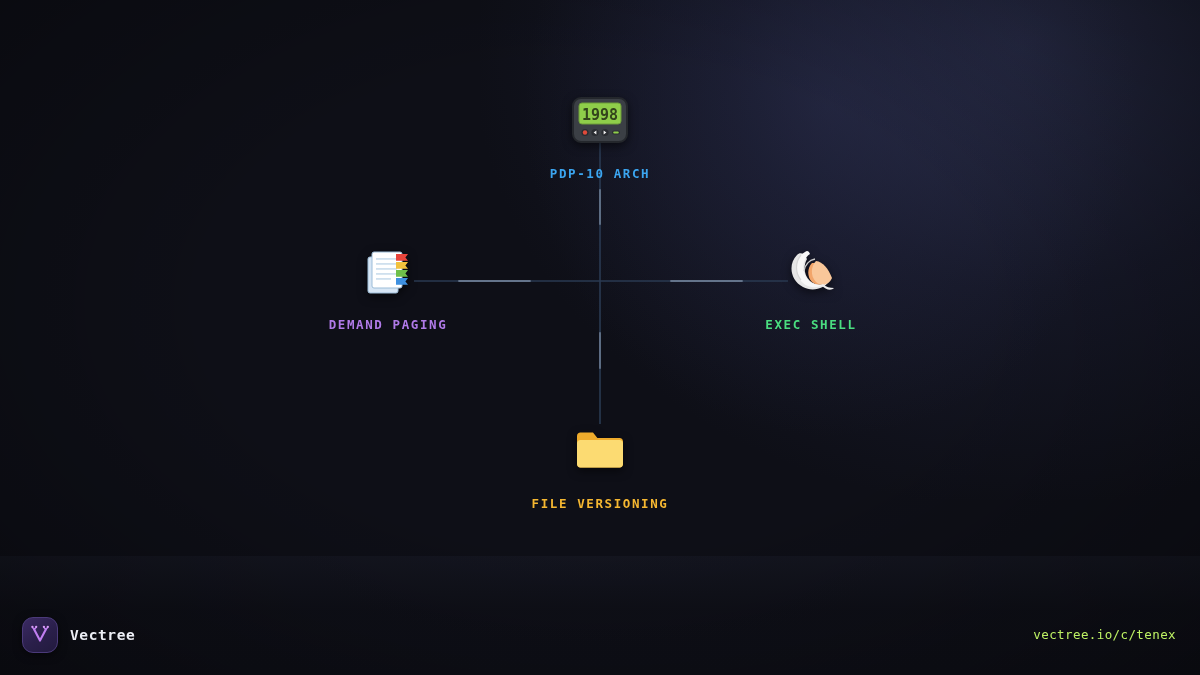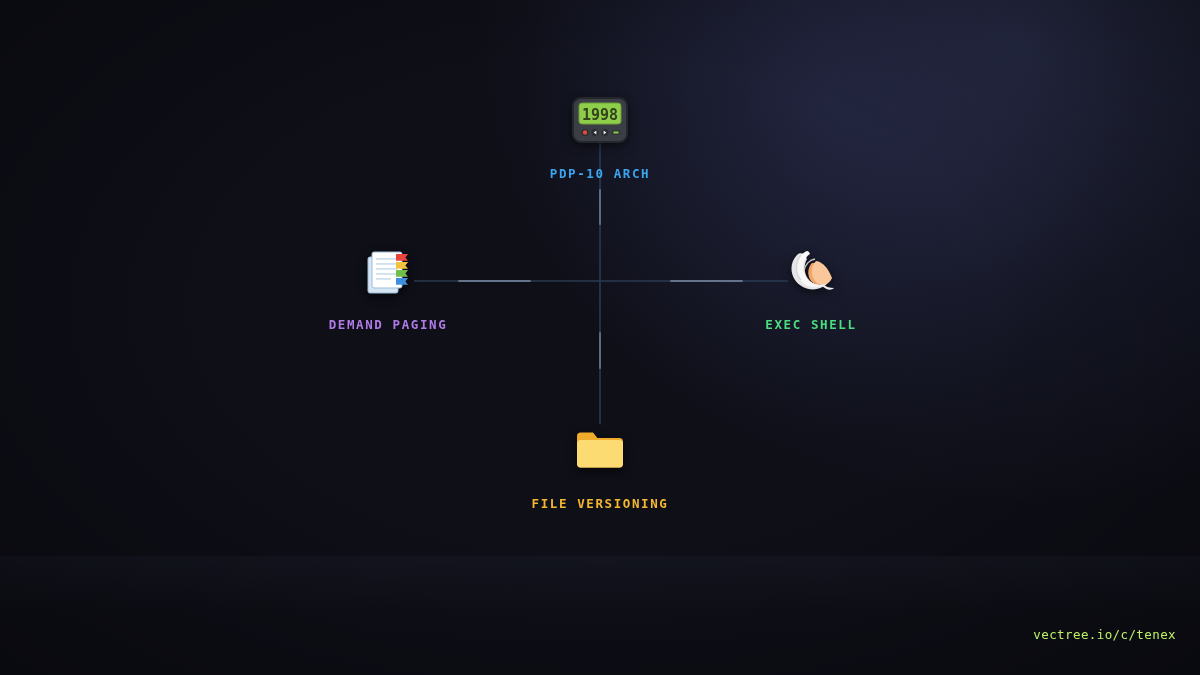--- a/index.html
+++ b/index.html
@@ -175,15 +175,29 @@
       </svg>
     </div>
     <div class="node-label" style="color:#f5b731">FILE VERSIONING</div>
   </div>
 
 </div>
 
 <div id="bg-vignette"></div>
 
 <div id="branding">
+  <div id="brand-row">
+    <div id="brand-logo">
+      <svg width="22" height="22" viewBox="0 0 22 22">
+        <path d="M5.2,5.6 L11,16.6 L16.8,5.6" stroke="#c07ef0" stroke-width="2.1" fill="none" stroke-linecap="round" stroke-linejoin="round"></path>
+        <path d="M5.2,5.6 L3.4,3.2 M5.2,5.6 L7.2,3.2" stroke="#c07ef0" stroke-width="1.5" stroke-linecap="round"></path>
+        <path d="M16.8,5.6 L14.9,3.2 M16.8,5.6 L18.8,3.2" stroke="#c07ef0" stroke-width="1.5" stroke-linecap="round"></path>
+        <circle cx="3.4" cy="2.8" r="1.15" fill="#d79bf5"></circle>
+        <circle cx="7.2" cy="2.8" r="1.15" fill="#d79bf5"></circle>
+        <circle cx="14.9" cy="2.8" r="1.15" fill="#d79bf5"></circle>
+        <circle cx="18.8" cy="2.8" r="1.15" fill="#d79bf5"></circle>
+      </svg>
+    </div>
+    <div id="brand-name">Vectree</div>
+  </div>
 </div>
 
 <div id="footer-url">vectree.io/c/tenex</div>
 
 </body></html>

